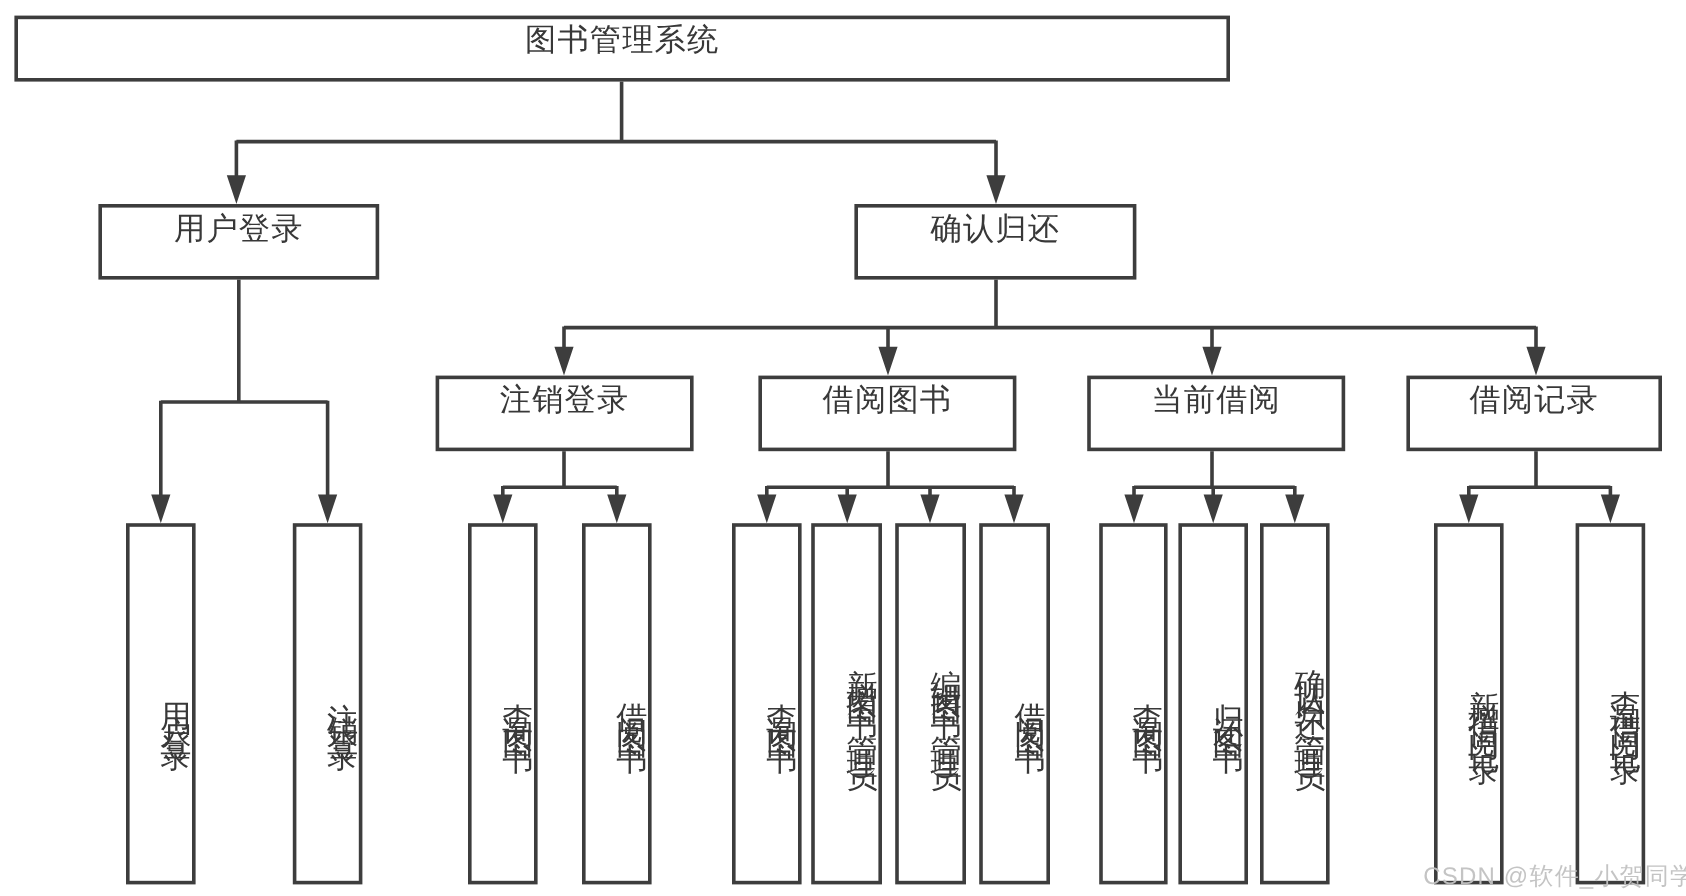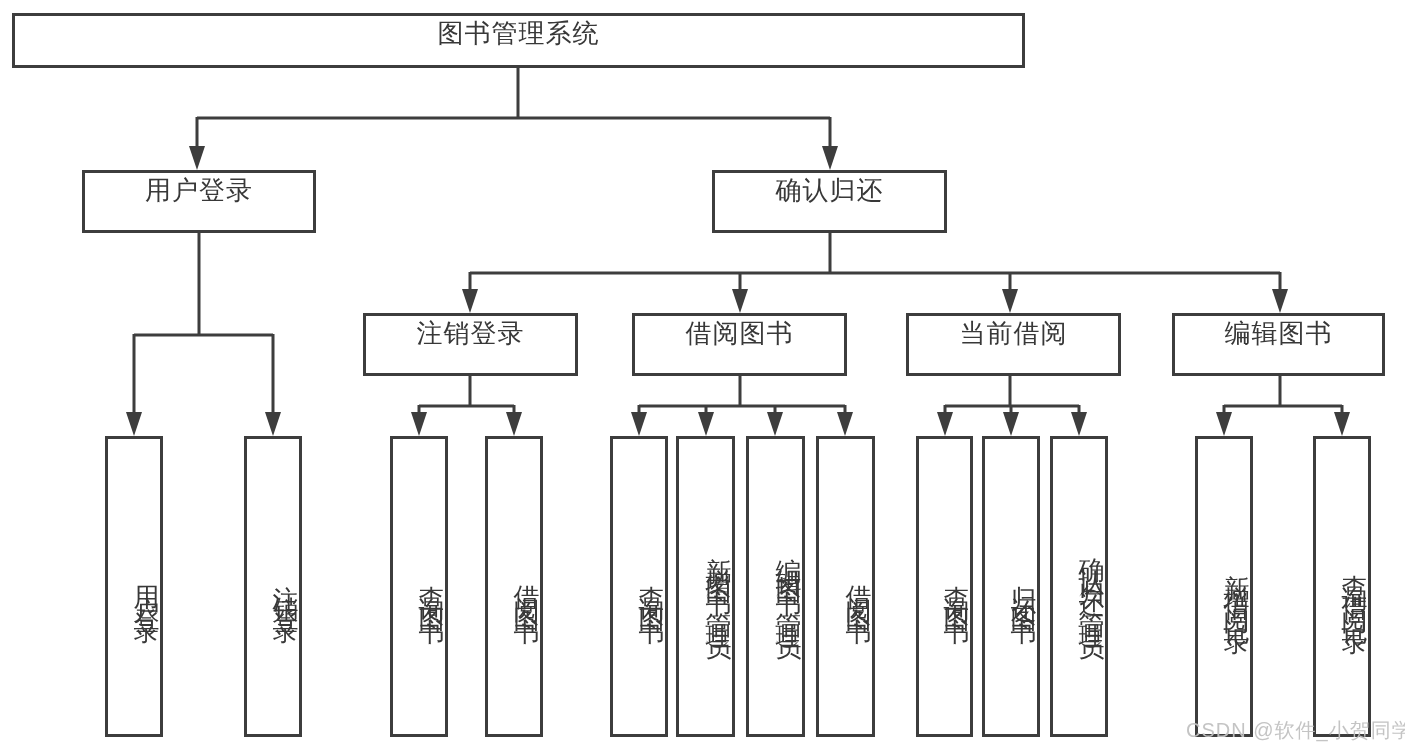--- a/index.html
+++ b/index.html
@@ -102,21 +102,21 @@
   <div class="node" style="left:363px; top:313px; width:215px; height:63px;">
     <span>注销登录</span>
   </div>
   <div class="node" style="left:632px; top:313px; width:215px; height:63px;">
     <span>借阅图书</span>
   </div>
   <div class="node" style="left:906px; top:313px; width:215px; height:63px;">
     <span>当前借阅</span>
   </div>
   <div class="node" style="left:1172px; top:313px; width:213px; height:63px;">
-    <span>编辑图书</span>
+    <span>借阅记录</span>
   </div>
 
   <div class="node vnode" style="left:105px; top:436px; width:58px; height:301px;">
     <span>用户登录</span>
   </div>
   <div class="node vnode" style="left:244px; top:436px; width:58px; height:301px;">
     <span>注销登录</span>
   </div>
 
   <div class="node vnode" style="left:390px; top:436px; width:58px; height:301px;">

